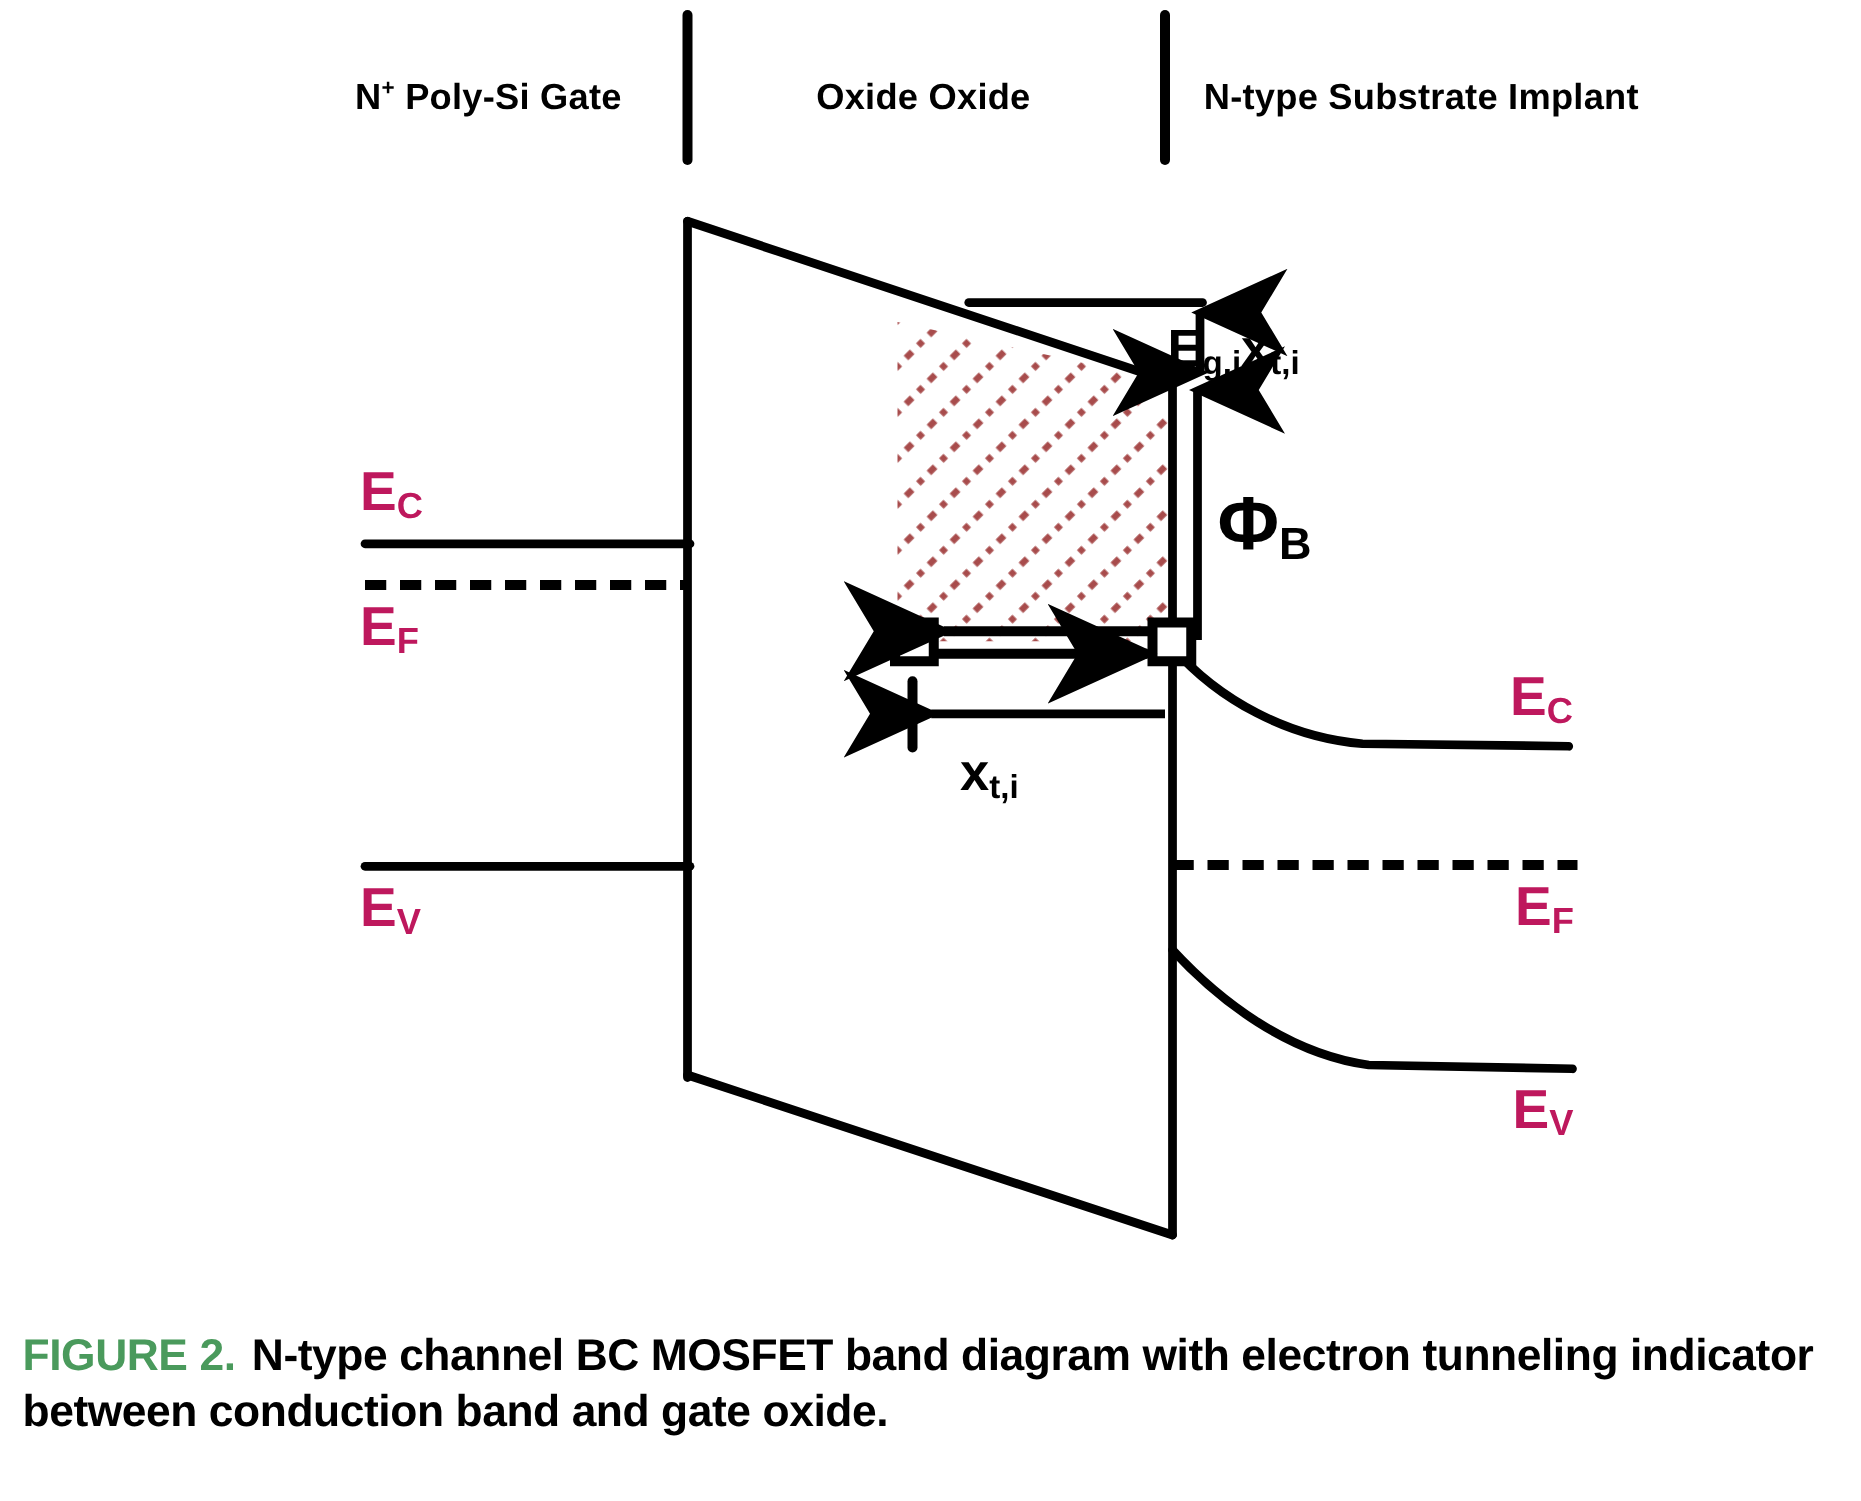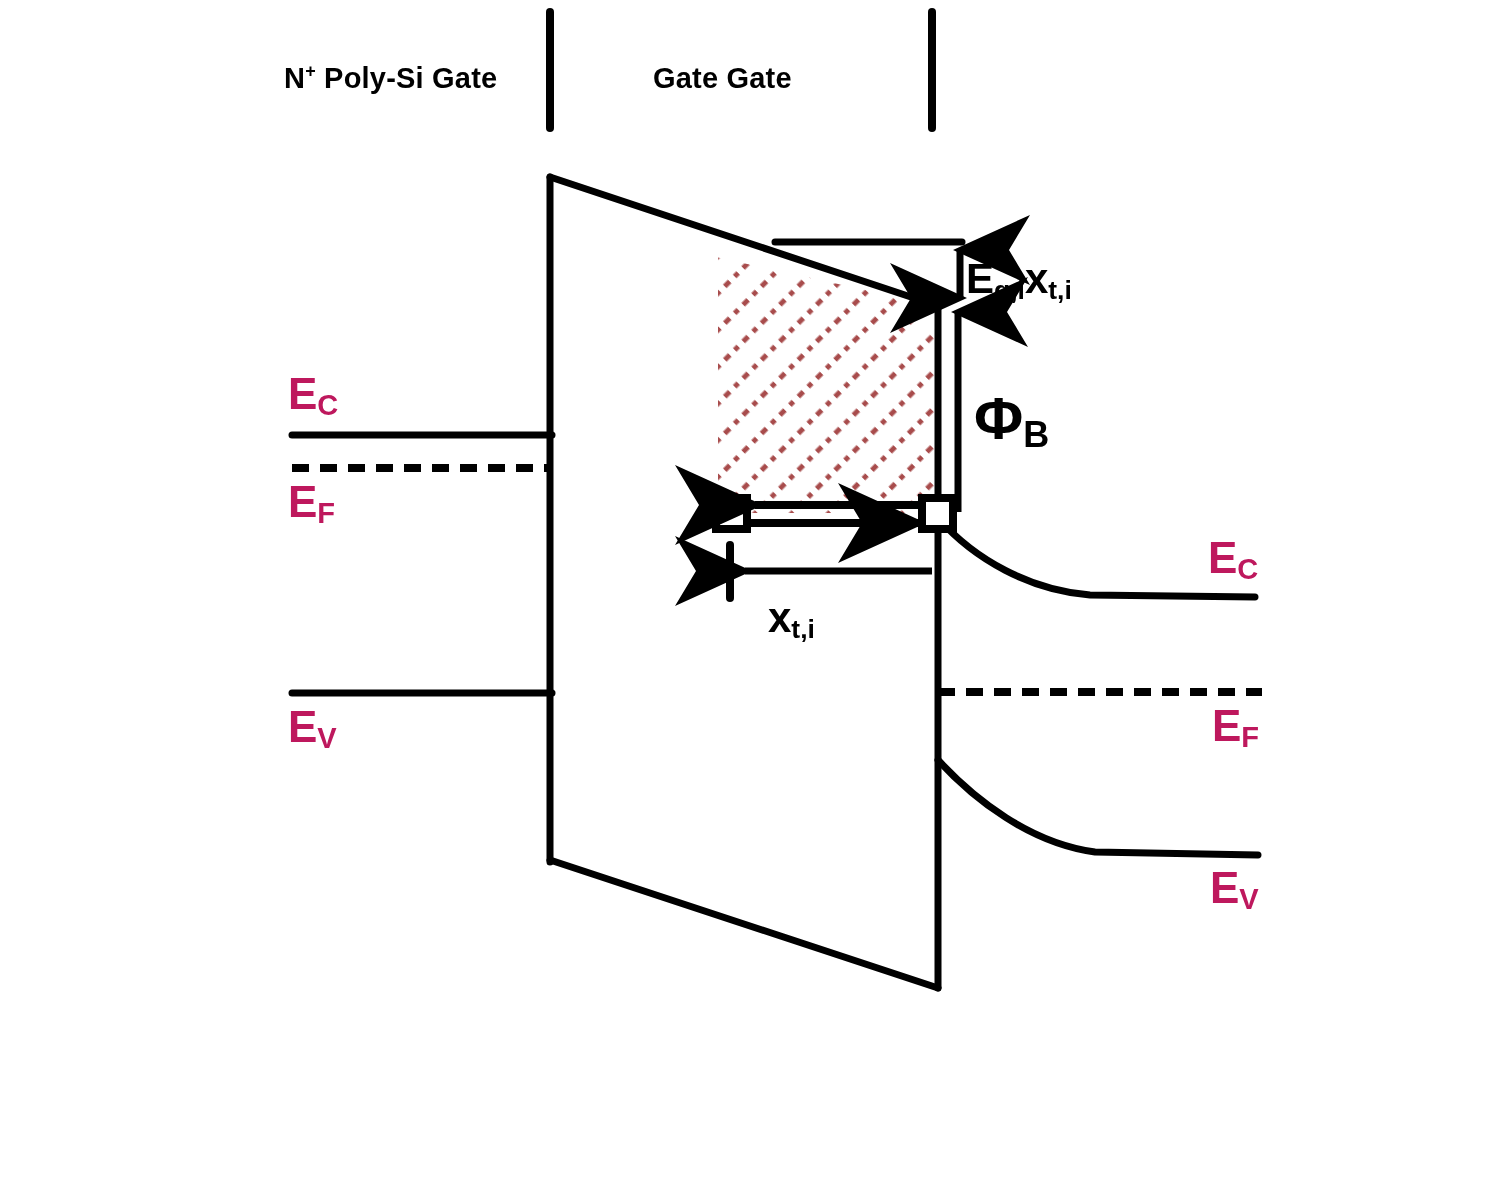--- a/index.html
+++ b/index.html
@@ -109,36 +109,37 @@
     margin-right: 13px;
   }
 </style>
 </head>
 <body>
 
 <div id="figure-root">
 
   <div class="region-label" style="left:284px; top:62px;">N<sup>+</sup> Poly-Si Gate</div>
 
-  <div class="region-label" style="left:653px; top:62px;">Gate Gate</div>
-
+  <div class="region-label" style="left:653px; top:62px;">Oxide Oxide</div>
+
+  <div class="region-label" style="left:963px; top:62px;">N-type Substrate Implant</div>
 
   <div class="energy-label" style="left:288px; top:372px;">E<sub>C</sub></div>
 
   <div class="energy-label" style="left:288px; top:480px;">E<sub>F</sub></div>
 
   <div class="energy-label" style="left:288px; top:705px;">E<sub>V</sub></div>
 
   <div class="energy-label" style="left:1208px; top:536px;">E<sub>C</sub></div>
 
   <div class="energy-label" style="left:1212px; top:704px;">E<sub>F</sub></div>
 
   <div class="energy-label" style="left:1210px; top:866px;">E<sub>V</sub></div>
 
-  <div class="annot-label" style="left:966px; top:258px;text-align:right;">E<sub>g,i</sub>x<sub>t,i</sub></div>
+  <div class="annot-label" style="left:934px; top:258px;text-align:right;">E<sub>g,i</sub>x<sub>t,i</sub></div>
 
   <div class="phi-label" style="left:974px; top:389px;">Φ<sub>B</sub></div>
 
   <div class="annot-label" style="left:768px; top:597px;">x<sub>t,i</sub></div>
 
   <svg id="band-svg" viewBox="0 0 1489 1040">
     <defs>
       <pattern id="hatch-dotted" width="26" height="26" patternUnits="userSpaceOnUse" patternTransform="rotate(-45)">
         <line x1="0" y1="13" x2="26" y2="13" stroke="#a84c4c" stroke-width="5" stroke-dasharray="5 7" stroke-linecap="butt"></line>
       </pattern>
@@ -194,14 +195,17 @@
 
     <line x1="922" y1="505" x2="755" y2="505" stroke="#000000" stroke-width="8" marker-end="url(#arrow-left)"></line>
 
     <line x1="750" y1="523" x2="918" y2="523" stroke="#000000" stroke-width="8" marker-end="url(#arrow-right)"></line>
 
     <line x1="730" y1="545" x2="730" y2="598" stroke="#000000" stroke-width="8" stroke-linecap="round"></line>
 
     <line x1="932" y1="571" x2="745" y2="571" stroke="#000000" stroke-width="7" marker-end="url(#arrow-left)"></line>
   </svg>
 
+  <div id="caption">
+    <span class="fig-num">FIGURE 2.</span><span>N-type channel BC MOSFET band diagram with electron tunneling indicator between conduction band and gate oxide.</span>
+  </div>
 
 </div>
 
 </body></html>

